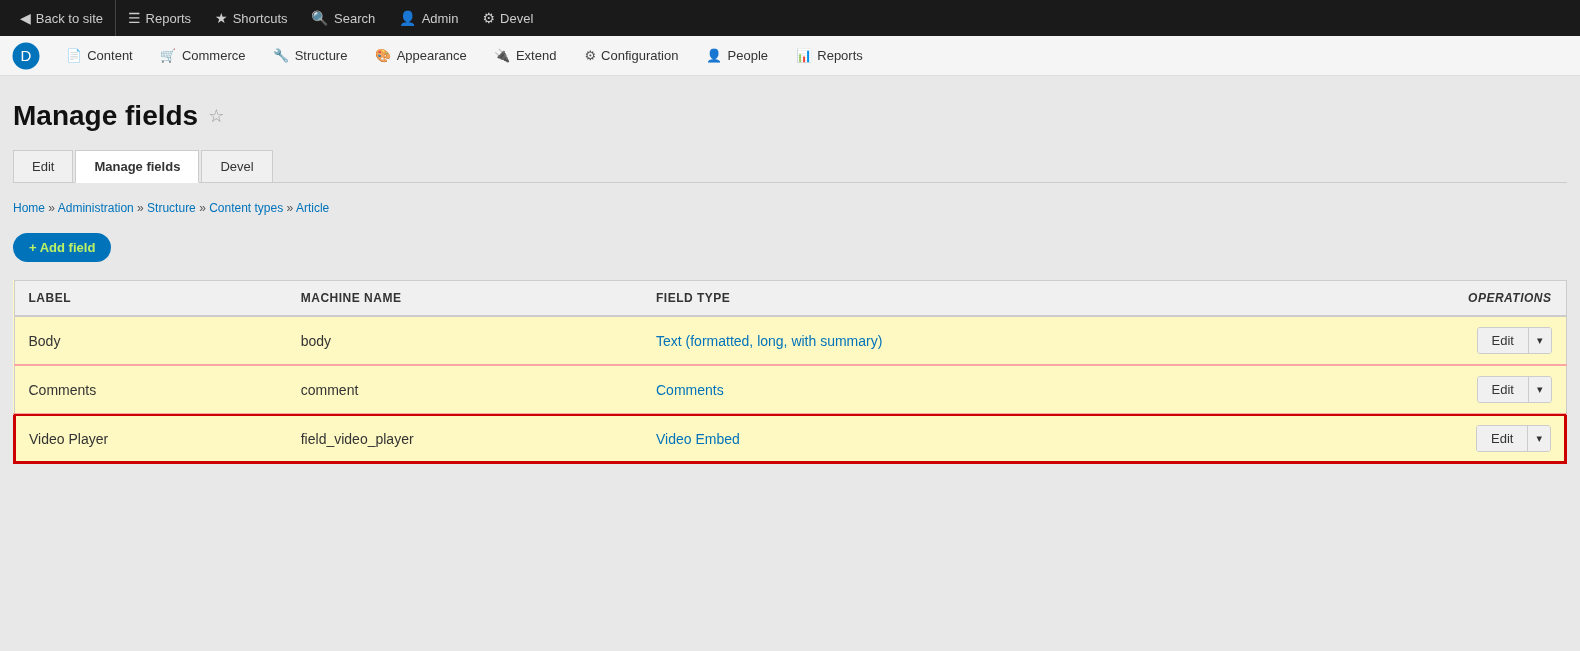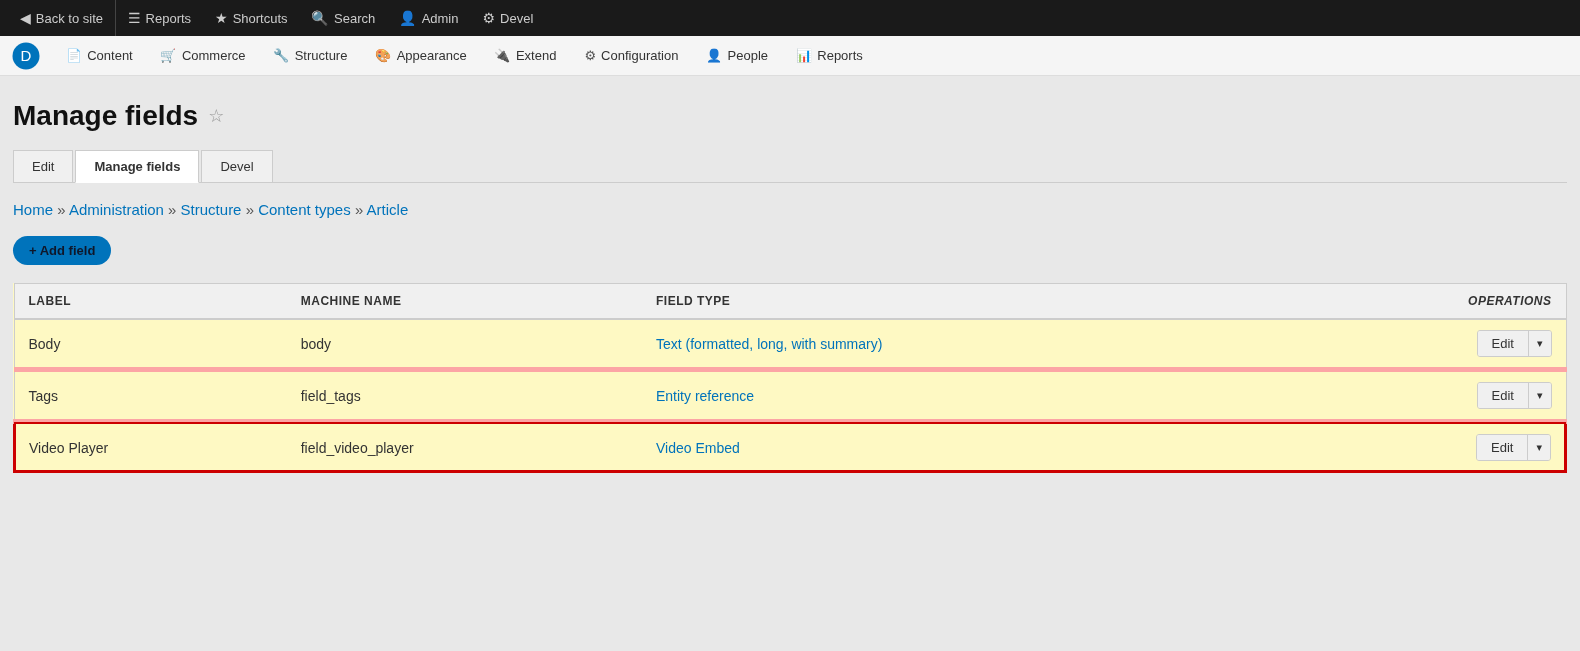--- a/index.html
+++ b/index.html
@@ -101,34 +101,34 @@
     }
     .tab.active {
       background: #fff;
       font-weight: bold;
       border-bottom: 1px solid #fff;
       margin-bottom: -1px;
     }
 
     
     .breadcrumb {
-      font-size: 15px;
+      font-size: 12px;
       margin-bottom: 18px;
       color: #333;
     }
     .breadcrumb a {
       color: #0073bb;
       text-decoration: none;
     }
     .breadcrumb span { color: #555; }
 
     
     .add-field-btn {
       background: #0073bb;
-      color: #0f172a;
+      color: #bef264;
       border: none;
       border-radius: 20px;
       padding: 7px 16px;
       font-size: 13px;
       font-weight: bold;
       cursor: pointer;
       margin-bottom: 18px;
     }
 
     
@@ -146,21 +146,21 @@
       text-align: left;
       padding: 10px 14px;
       font-size: 12px;
       font-weight: bold;
       color: #333;
       letter-spacing: 0.5px;
       text-transform: uppercase;
     }
     .fields-table td {
       padding: 10px 14px;
-      border-bottom: 5px solid #fca5a5;
+      border-bottom: 2px solid #fca5a5;
       font-size: 14px;
       color: #333;
       vertical-align: middle;
     }
 
     .field-type-link {
       color: #0073bb;
       text-decoration: none;
     }
 
@@ -309,23 +309,23 @@
     <tr>
           <td>Body</td>
           <td>body</td>
           <td><a href="#" class="field-type-link">Text (formatted, long, with summary)</a></td>
           <td class="operations-cell"><div class="edit-btn-group">
               <button class="edit-btn">Edit</button>
               <button class="dropdown-btn">▾</button>
             </div></td>
         </tr>
         <tr>
-          <td>Tags</td>
-          <td>field_tags</td>
-          <td><a href="#" class="field-type-link">Entity reference</a></td>
+          <td>Comments</td>
+          <td>comment</td>
+          <td><a href="#" class="field-type-link">Comments</a></td>
           <td class="operations-cell"><div class="edit-btn-group">
               <button class="edit-btn">Edit</button>
               <button class="dropdown-btn">▾</button>
             </div></td>
         </tr>
         <tr style="outline: rgb(204, 0, 0) solid 2px; outline-offset: -2px;">
           <td style="border-left: 2px solid rgb(204, 0, 0); border-top: 2px solid rgb(204, 0, 0); border-bottom: 2px solid rgb(204, 0, 0);">Video Player</td>
           <td style="border-top: 2px solid rgb(204, 0, 0); border-bottom: 2px solid rgb(204, 0, 0);">field_video_player</td>
           <td style="border-top: 2px solid rgb(204, 0, 0); border-bottom: 2px solid rgb(204, 0, 0);"><a href="#" class="field-type-link">Video Embed</a></td>
           <td class="operations-cell" style="border-top: 2px solid rgb(204, 0, 0); border-bottom: 2px solid rgb(204, 0, 0); border-right: 2px solid rgb(204, 0, 0);"><div class="edit-btn-group">

